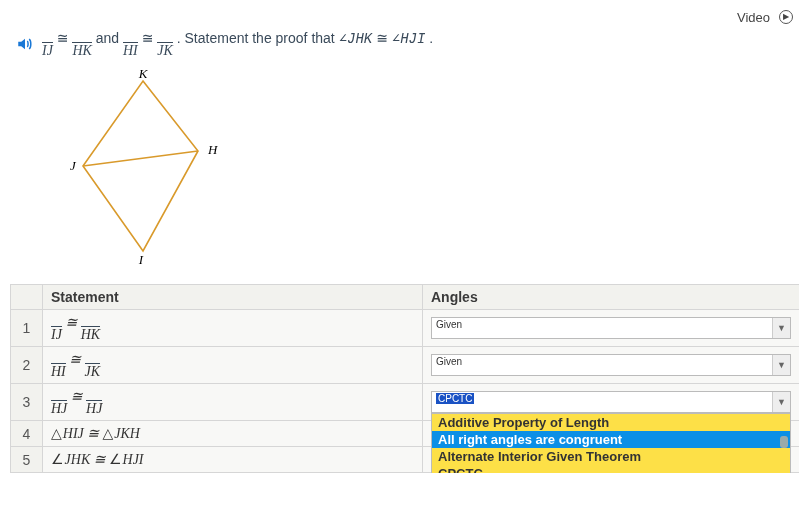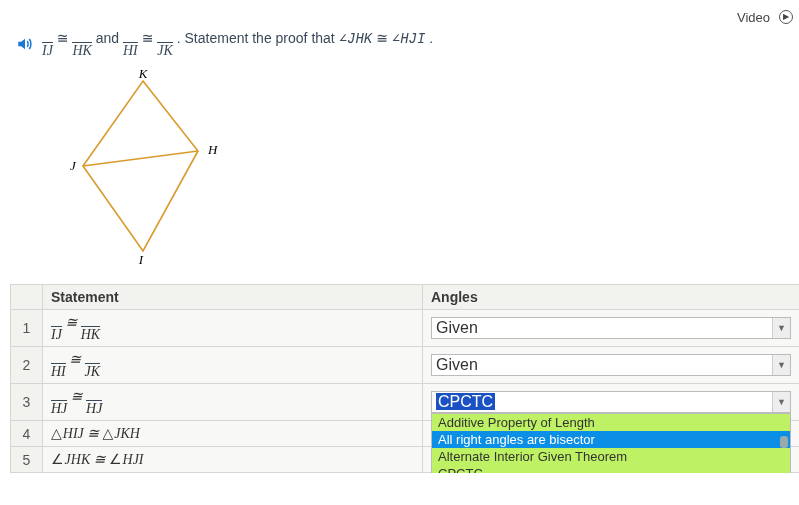--- a/index.html
+++ b/index.html
@@ -36,35 +36,36 @@
   }
   table.proof th, table.proof td {
     border: 1px solid #d6d6d6; padding: 4px 8px; text-align: left;
     font-weight: normal; background: #f8f8f6;
   }
   table.proof th { background: #f2f2ee; font-weight: bold; color: #3a3a3a; }
   table.proof .numcol { width: 32px; text-align: center; background: #f2f2ee; color:#555;}
   .stmt-col { width: 380px; }
   .reason-input {
     width: 100%; height: 22px; border: 1px solid #bbb; background: #fff;
-    padding: 1px 20px 1px 4px; font-family: inherit; font-size: 16px;
+    padding: 1px 20px 1px 4px; font-family: inherit; font-size: 10px;
     position: relative;
   }
   .reason-wrap { position: relative; }
   .dd-arrow {
     position: absolute; right: 1px; top: 1px; width: 18px; height: 20px;
     background: #eee; border-left: 1px solid #ccc;
     display: flex; align-items: center; justify-content: center;
     font-size: 9px; color: #666;
   }
   .reason-selected { background:#1a52c4; color:#fff; padding:0 2px; }
   .dropdown {
     position: absolute; left: 0; right: 0; top: 22px;
-    background: #bef264; border: 1px solid #bbb; z-index: 10;
+    background: #fde047; border: 1px solid #bbb; z-index: 10;
     font-size: 13px;
+    font-weight: bold;
   }
   .dropdown .opt { padding: 1px 6px; cursor: pointer; }
   .dropdown .opt.hl { background: #0b8fe6; color: #fff; }
   .dropdown .scroll-ind {
     position: absolute; right: 2px; top: 22px; width: 8px; height: 12px;
     background: #9aa; border-radius: 3px;
   }
   .nooverflow td { position: relative; }
   .stmtcell { font-family: Georgia, 'Times New Roman', serif; font-style: italic; }
   .tri::before { content: "\25B3"; font-style: normal; margin-right:1px;}
@@ -191,21 +192,21 @@
               <span class="bar"></span>
               <span>HJ</span>
             </span>
     </td>
     <td style="position:relative;">
       <div class="reason-wrap">
         <div class="reason-input"><span class="reason-selected">CPCTC</span></div>
         <div class="dd-arrow">▼</div>
         <div class="dropdown">
           <div class="opt">Additive Property of Length</div>
-          <div class="opt hl">All right angles are bisector</div>
+          <div class="opt hl">All right angles are congruent</div>
           <div class="opt">Alternate Interior Given Theorem</div>
           <div class="opt">CPCTC</div>
           <div class="opt">Definition of angle bisector</div>
           <div class="scroll-ind"></div>
           <div class="dd-bottom-arrow">▼</div>
         </div>
       </div>
     </td>
   </tr>
 

